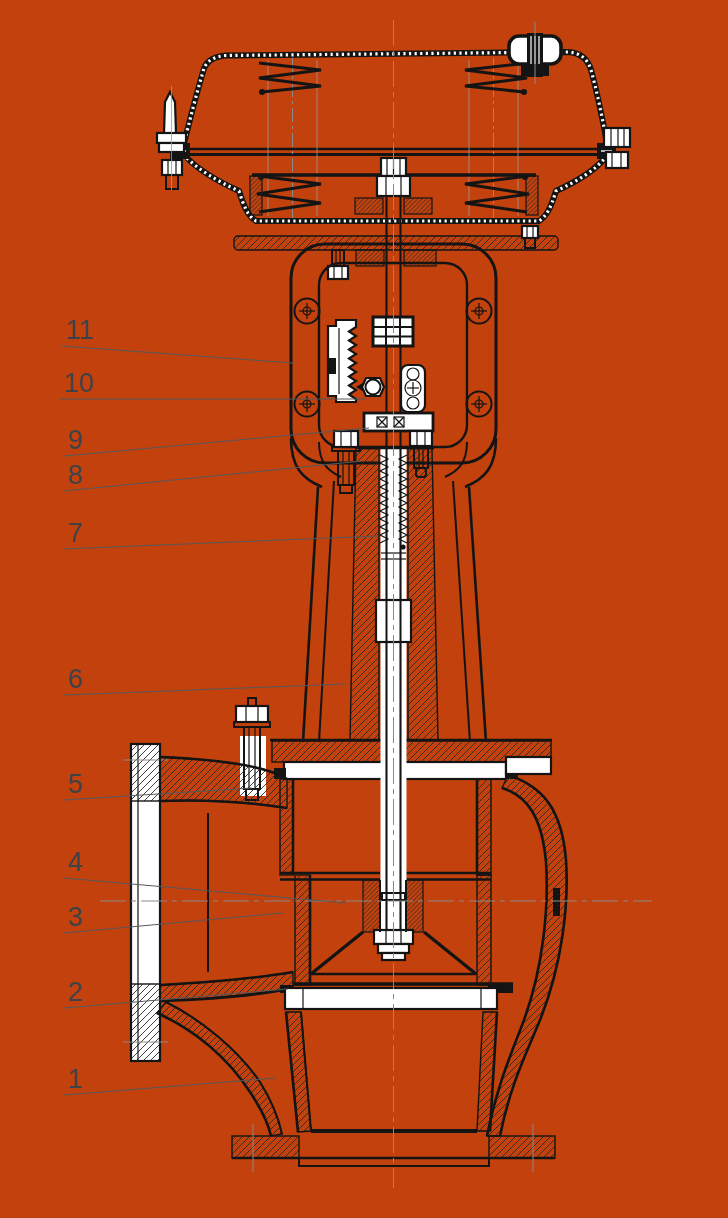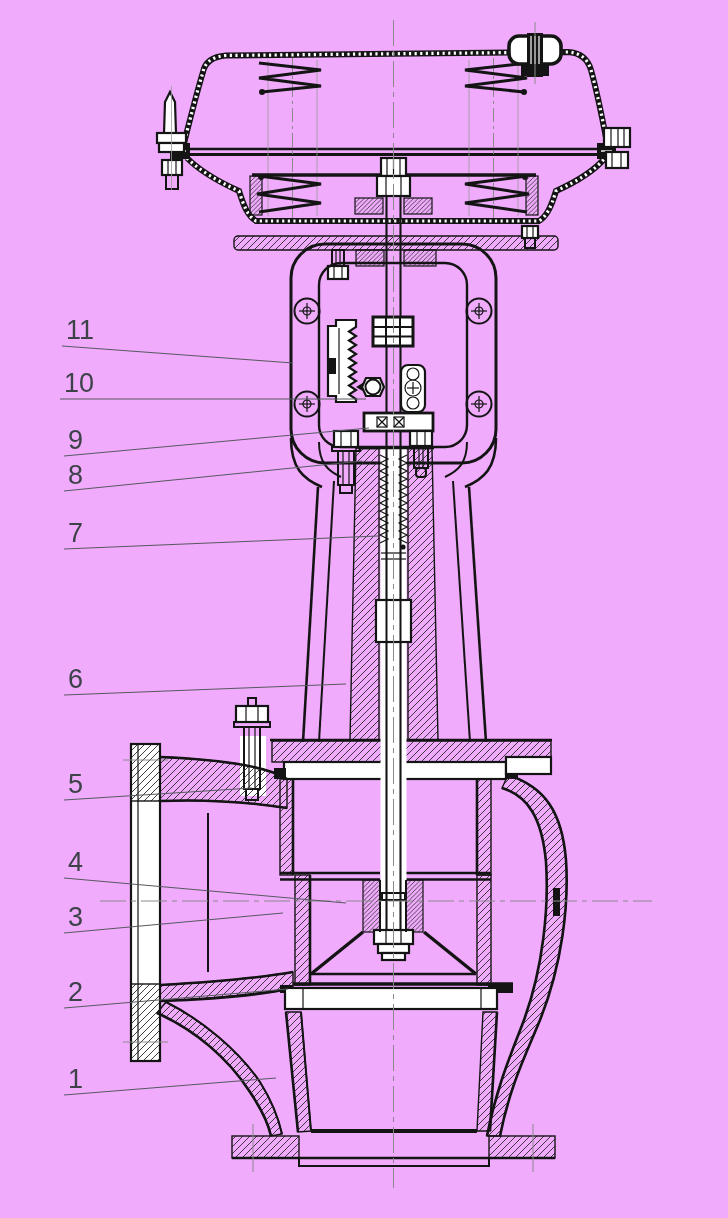--- a/index.html
+++ b/index.html
@@ -1,16 +1,16 @@
 <!DOCTYPE html>
 <html><head>
 <meta charset="utf-8">
 <style>
   html,body{margin:0;padding:0;background:#ffffff;}
-  .stage{position:relative;width:728px;height:1218px;background:#f0abfc;overflow:hidden;}
+  .stage{position:relative;width:728px;height:1218px;background:#c2410c;overflow:hidden;}
   svg{display:block;}
   .callout-text{font-family:"Liberation Sans","DejaVu Sans",sans-serif;font-size:27px;fill:#3d4249;}
   .thin{stroke:#141414;stroke-width:1.2;fill:none;}
   .med{stroke:#141414;stroke-width:2;fill:none;}
   .bold{stroke:#141414;stroke-width:2.6;fill:none;}
   .xbold{stroke:#141414;stroke-width:3.4;fill:none;}
   .cl{stroke:#8a8a8a;stroke-width:1;fill:none;}
   .guide{stroke:#9a9a9a;stroke-width:0.8;fill:none;}
   .hfill{fill:url(#hatch);stroke:#141414;stroke-width:1.4;}
   .hfill2{fill:url(#hatch2);stroke:#141414;stroke-width:1.2;}

